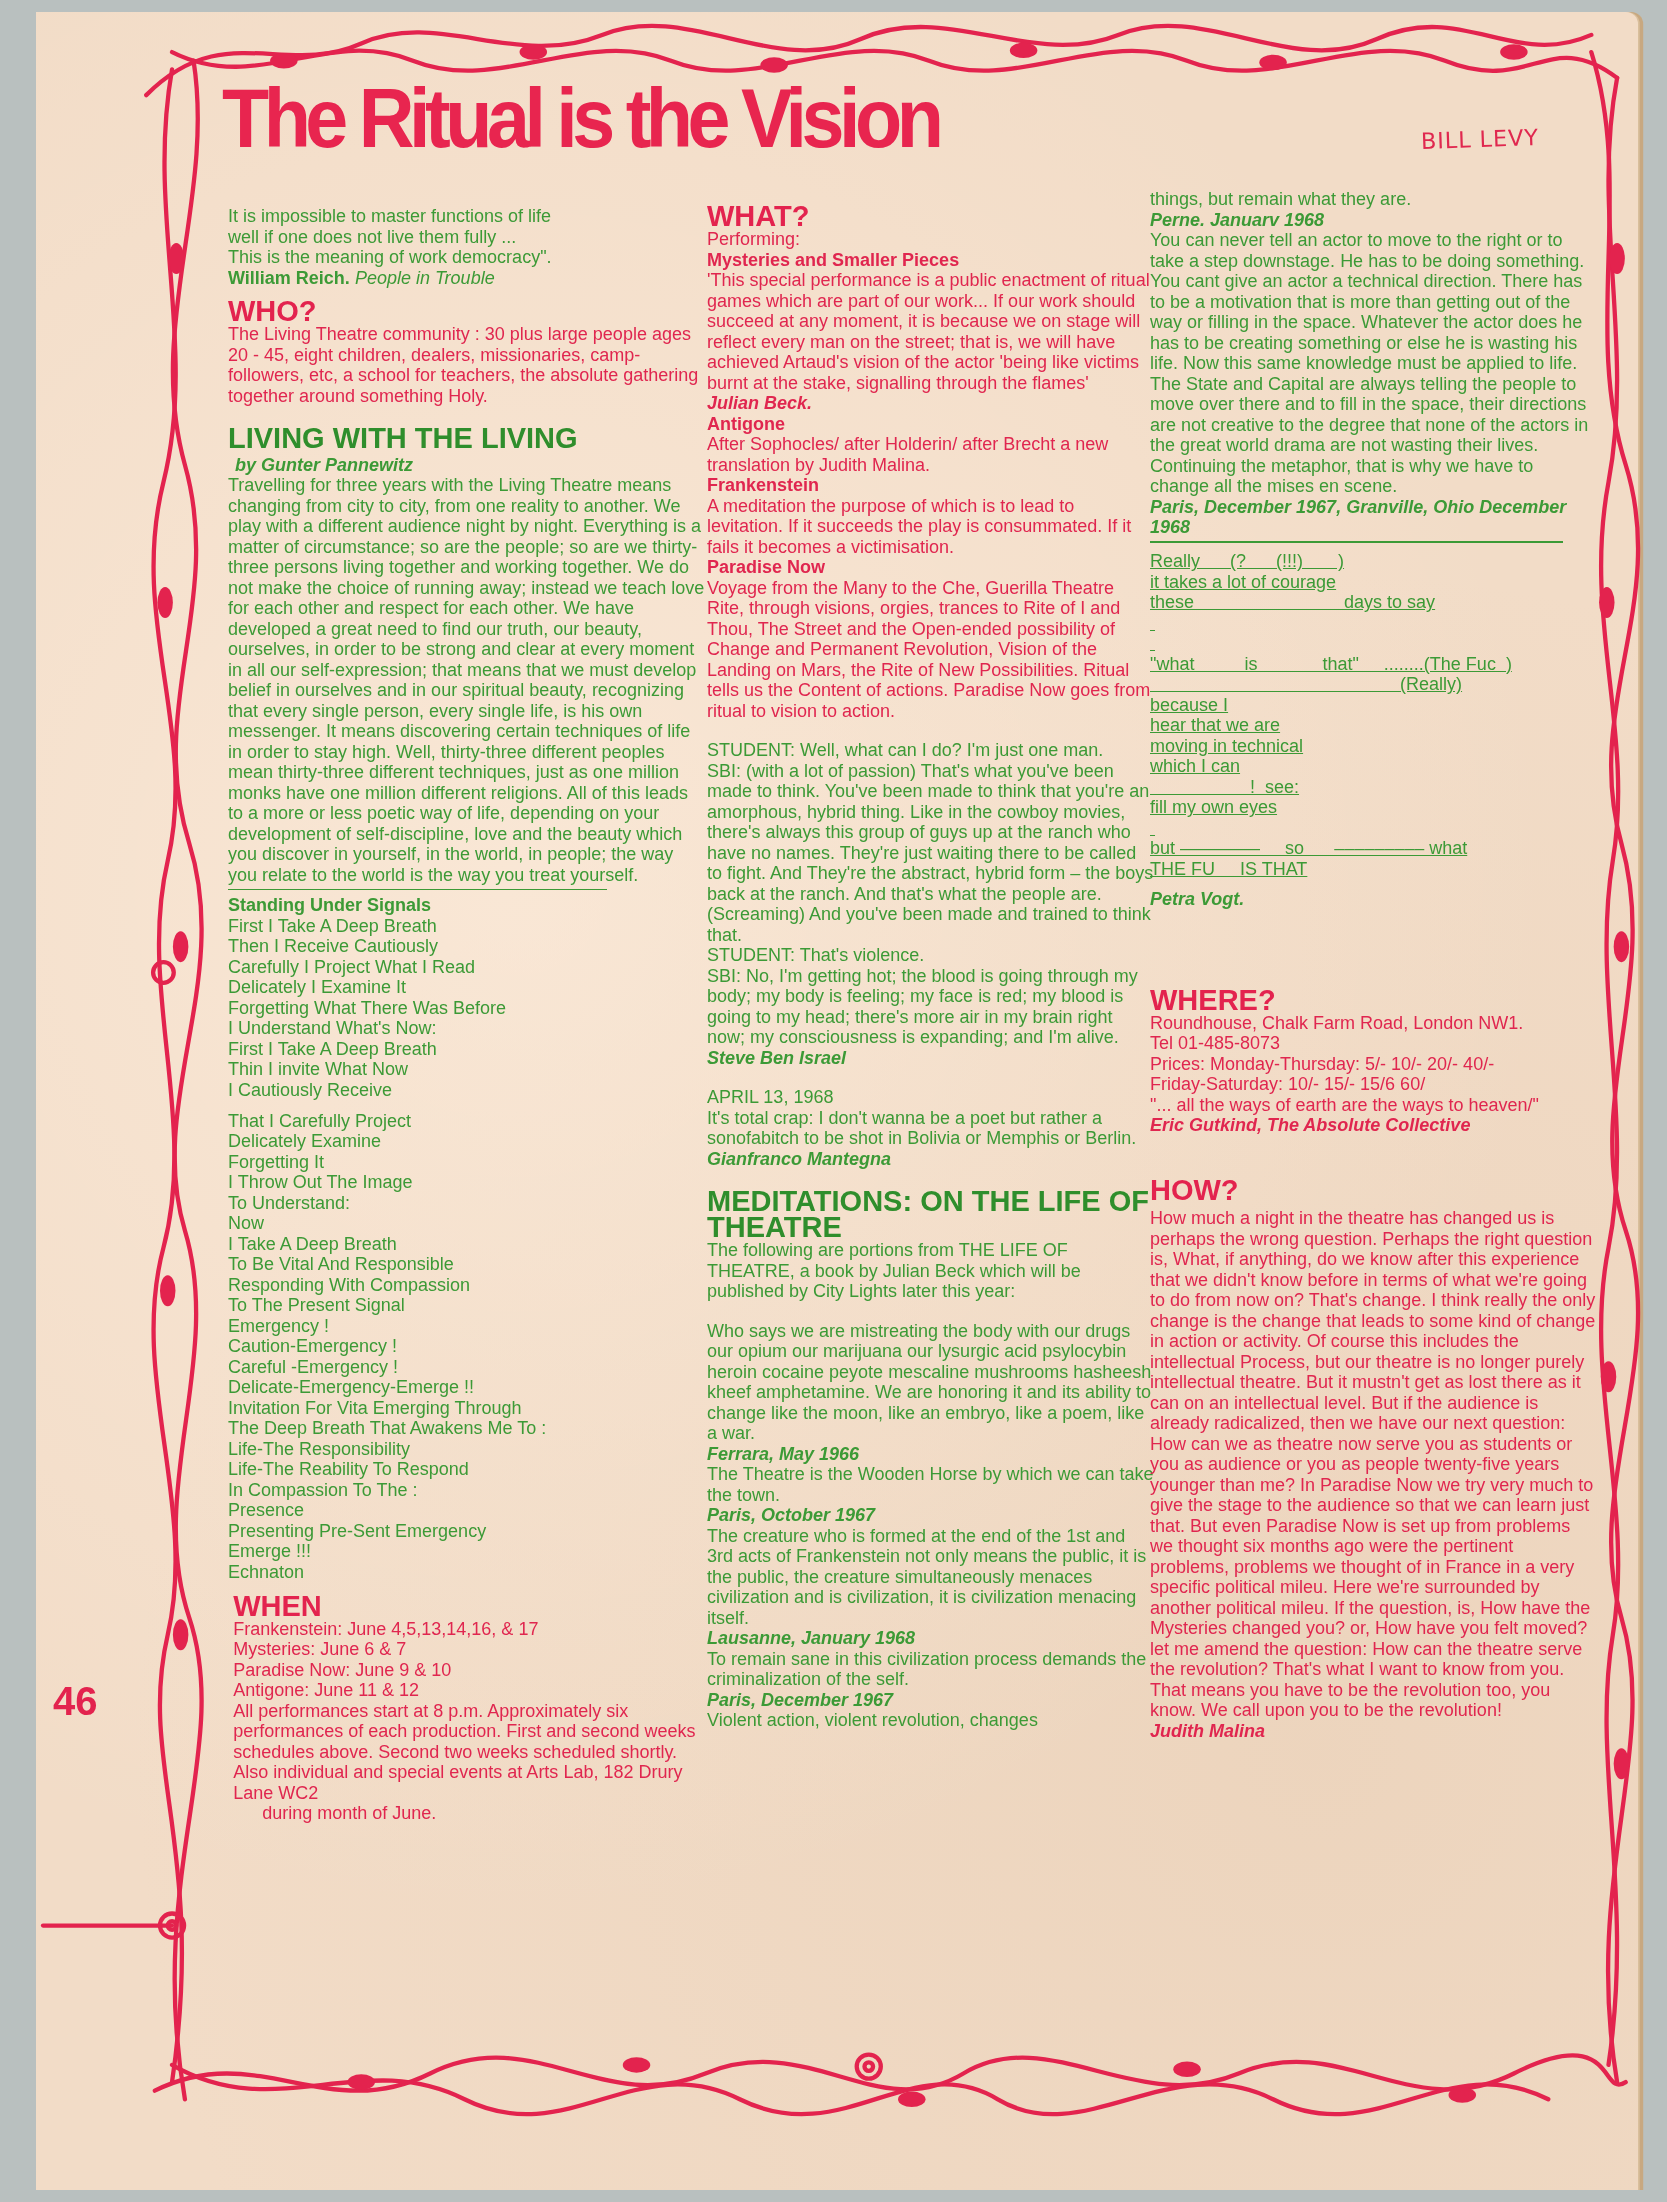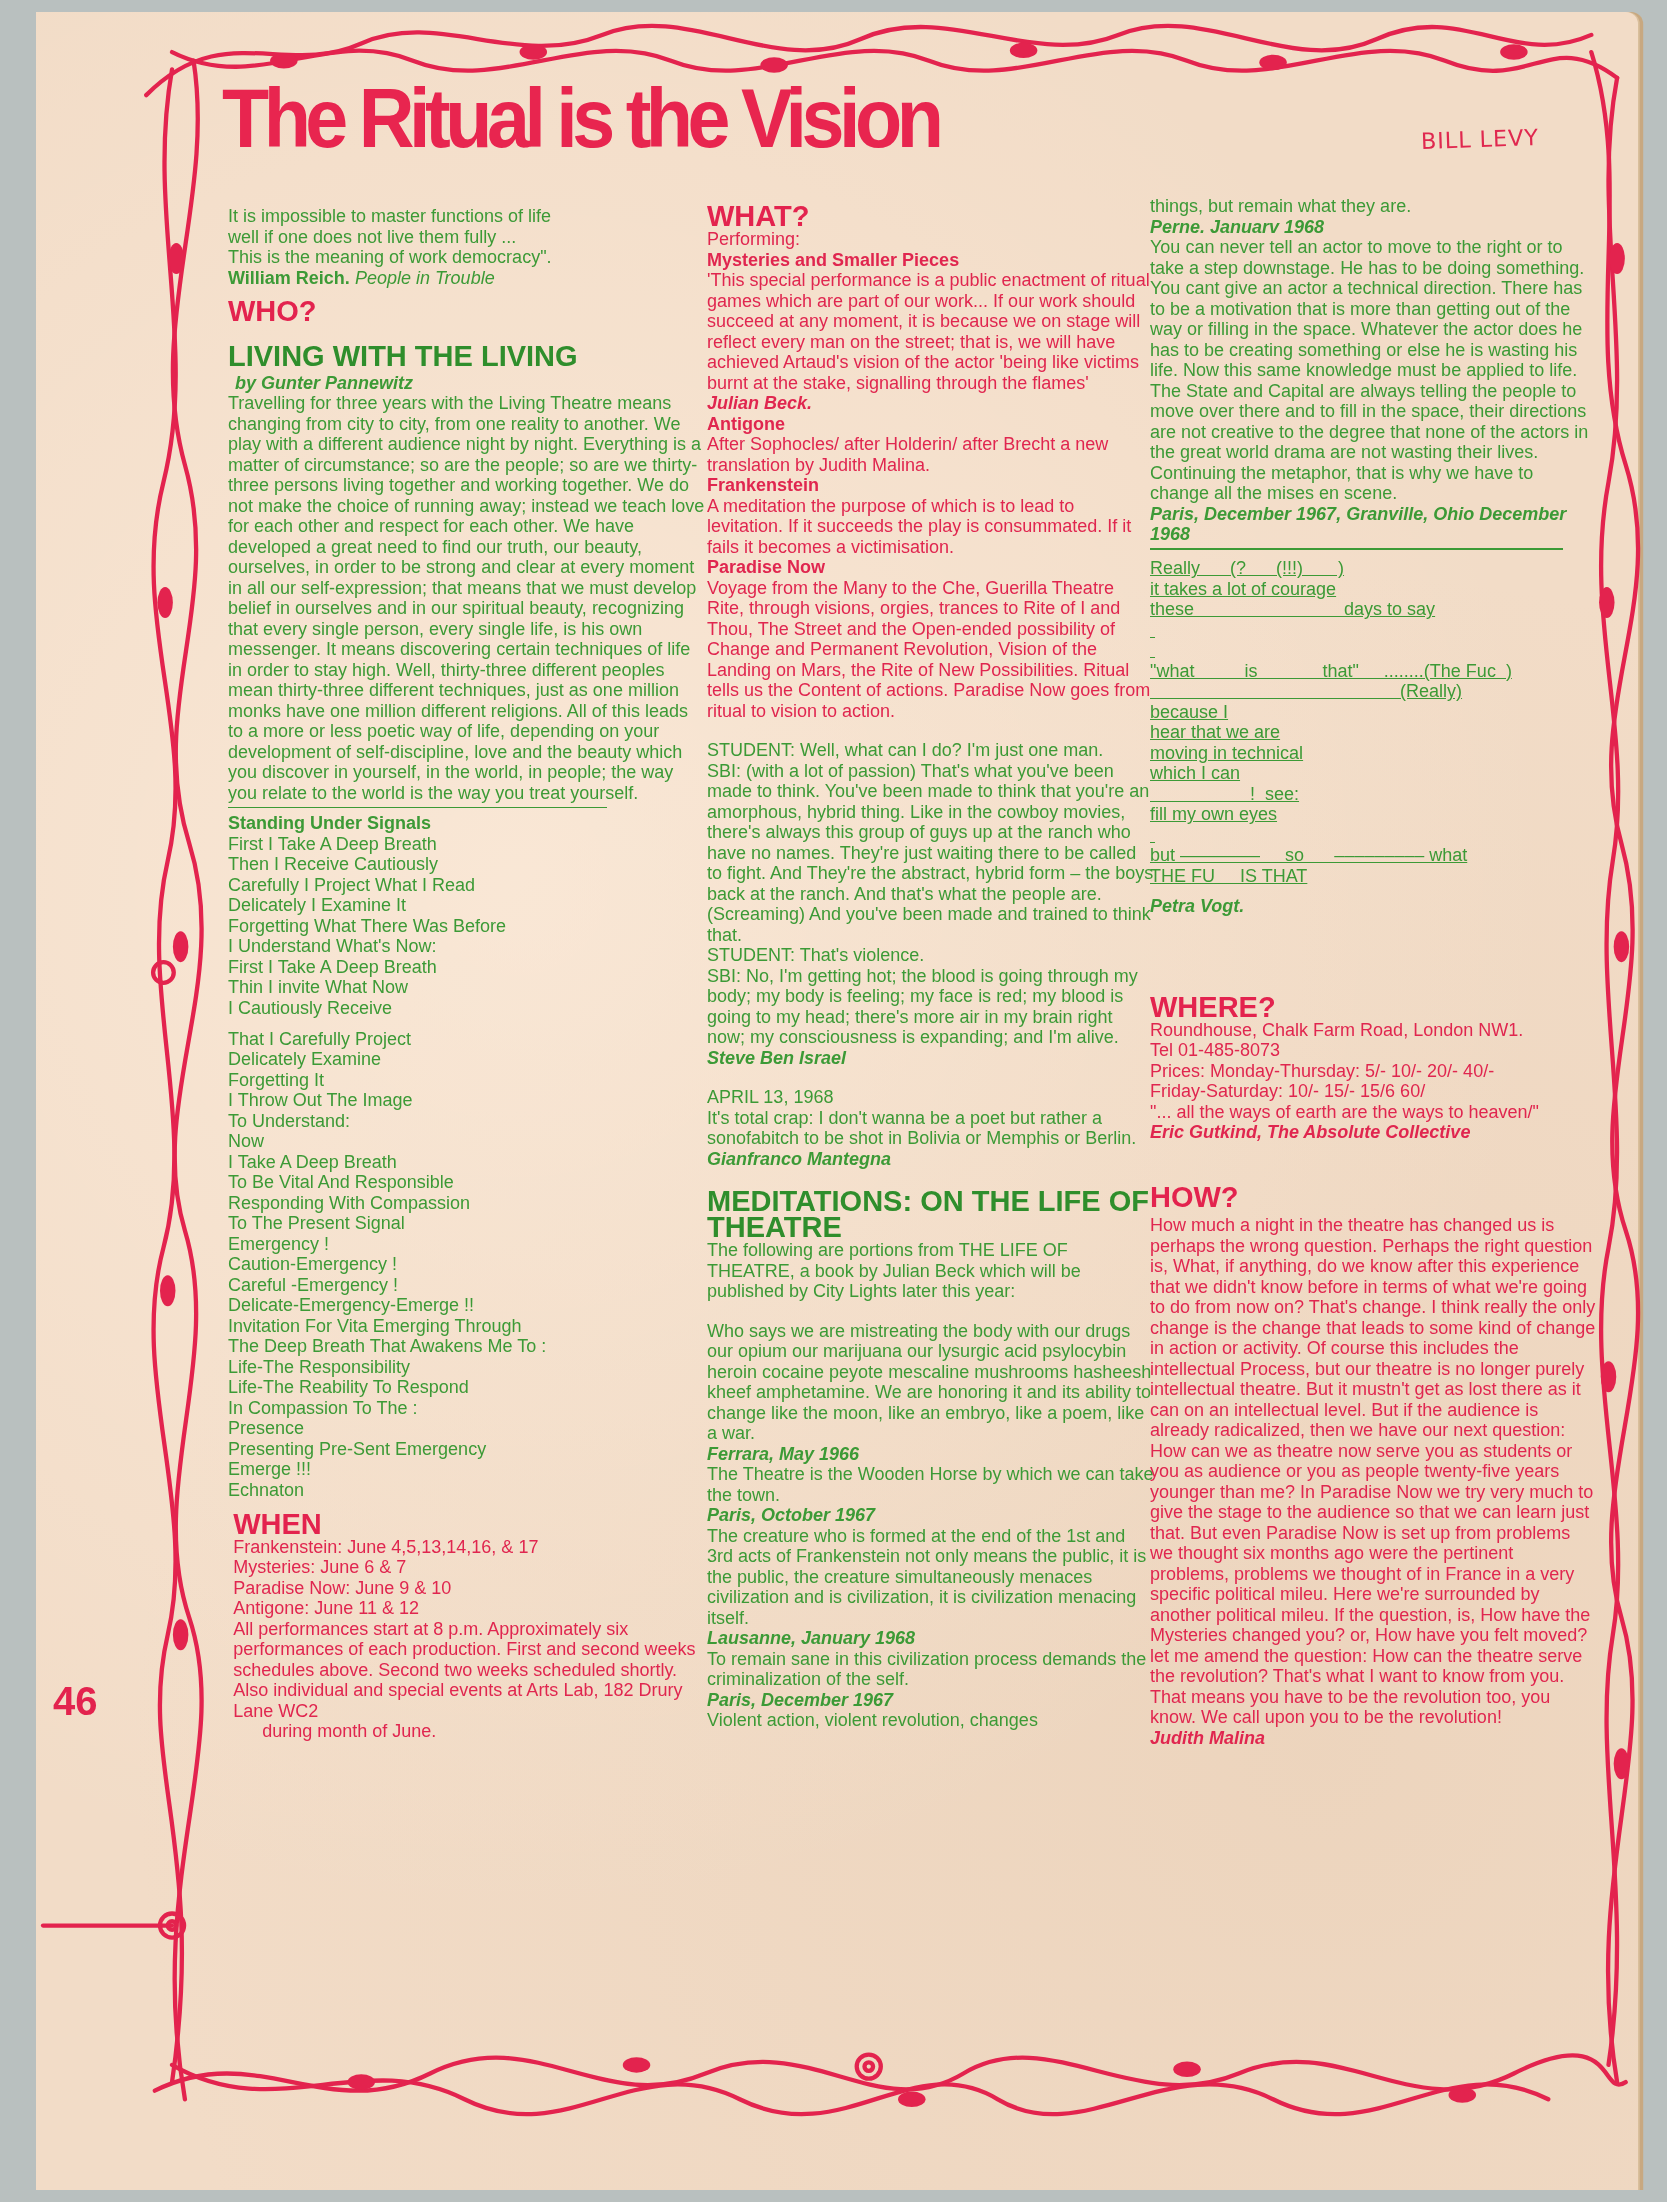--- a/index.html
+++ b/index.html
@@ -6,21 +6,21 @@
   body{width:1667px;height:2203px;background:#b9c0bf;position:relative;overflow:hidden;font-family:"Liberation Sans",sans-serif;}
   .page{position:absolute;left:36px;top:12px;width:1602px;height:2178px;background:#f2dcc7;
         background-image:radial-gradient(circle at 30% 40%,rgba(255,240,225,.55),rgba(0,0,0,0) 60%),radial-gradient(circle at 80% 80%,rgba(220,190,160,.25),rgba(0,0,0,0) 55%);
         border-radius:0 12px 0 0;box-shadow:1.7px 0 0 #d9bf9c, 5.2px 0 0 #c8a880;}
   .border-svg{position:absolute;left:0;top:0;width:1667px;height:2203px;pointer-events:none;}
   .title{position:absolute;left:222px;top:76px;font-family:"Liberation Sans",sans-serif;font-weight:bold;font-size:84px;letter-spacing:-6px;color:#e8254f;line-height:1;transform:scaleX(.92);transform-origin:left top;}
   .byline{position:absolute;left:1421px;top:126px;font-size:22.4px;color:#e0284f;letter-spacing:0.9px;font-family:"DejaVu Sans",sans-serif;transform:rotate(-2deg);}
   .col{position:absolute;font-size:18px;line-height:20.5px;margin-left:16px;}
   .c1{left:212px;top:206px;width:478px;}
   .c2{left:691px;top:203px;width:447px;}
-  .c3{left:1134px;top:196px;width:447px;}
+  .c3{left:1134px;top:189px;width:447px;}
   .g{color:#3c9a36;}
   .r{color:#e0264f;}
   h2,h3{margin:0;font-weight:bold;}
   .h-big{font-size:29px;line-height:26px;}
   .h-green{color:#2f8e2c;}
   .h-red{color:#e3234e;}
   .b{font-weight:bold;}
   .i{font-style:italic;}
   .bi{font-weight:bold;font-style:italic;}
   p{margin:0;}
@@ -90,20 +90,21 @@
 
 <div class="col c1">
   <div class="g">
     <p>It is impossible to master functions of life</p>
     <p>well if one does not live them fully ...</p>
     <p>This is the meaning of work democracy".</p>
     <p><span class="b">William Reich.</span> <span class="i">People in Trouble</span></p>
   </div>
   <div class="gap-s"></div>
   <h2 class="h-big h-red">WHO?</h2>
+  <p class="r">The Living Theatre community : 30 plus large people ages 20 - 45, eight children, dealers, missionaries, camp-followers, etc, a school for teachers, the absolute gathering together around something Holy.</p>
   <div class="gap"></div>
   <h2 class="h-big h-green">LIVING WITH THE LIVING</h2>
   <p class="g bi" style="margin:3.4px 0 0 6.9px;">by Gunter Pannewitz</p>
   <p class="g">Travelling for three years with the Living Theatre means changing from city to city, from one reality to another. We play with a different audience night by night. Everything is a matter of circumstance; so are the people; so are we thirty-three persons living together and working together. We do not make the choice of running away; instead we teach love for each other and respect for each other. We have developed a great need to find our truth, our beauty, ourselves, in order to be strong and clear at every moment in all our self-expression; that means that we must develop belief in ourselves and in our spiritual beauty, recognizing that every single person, every single life, is his own messenger. It means discovering certain techniques of life in order to stay high. Well, thirty-three different peoples mean thirty-three different techniques, just as one million monks have one million different religions. All of this leads to a more or less poetic way of life, depending on your development of self-discipline, love and the beauty which you discover in yourself, in the world, in people; the way you relate to the world is the way you treat yourself.</p>
   <div class="rule" style="width:379px;"></div>
   <div class="g">
     <p class="b">Standing Under Signals</p>
     <p>First I Take A Deep Breath</p>
     <p>Then I Receive Cautiously</p>
     <p>Carefully I Project What I Read</p>

